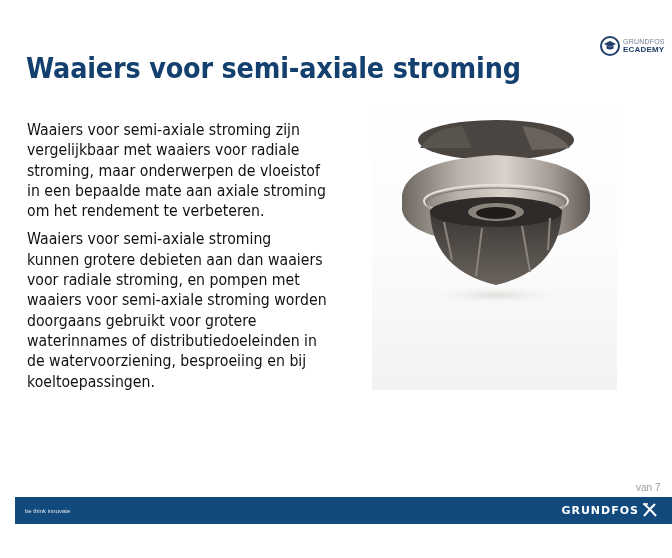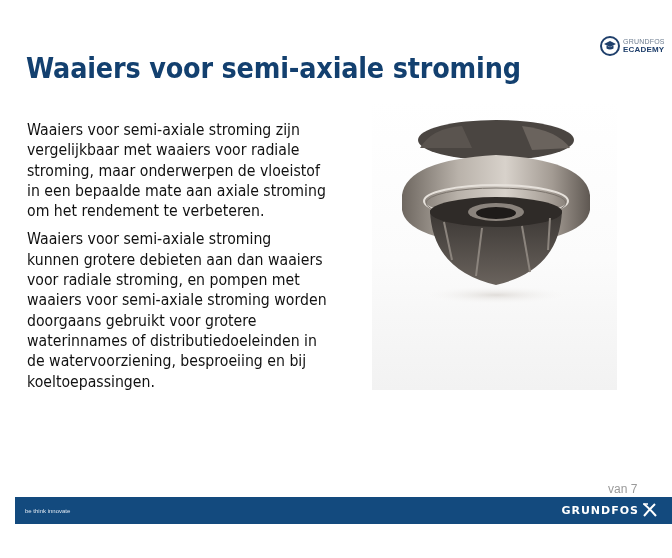--- a/index.html
+++ b/index.html
@@ -33,21 +33,21 @@
     transform: scaleX(0.94); transform-origin: left top;
   }
   .body-text p { margin: 0 0 8px 0; }
 
   .image-frame {
     position: absolute; left: 372px; top: 100px; width: 245px; height: 290px;
     background: linear-gradient(#ffffff 0%, #fbfbfb 55%, #f2f2f2 100%);
   }
 
   .page-number {
-    position: absolute; left: 608px; top: 482px; font-size: 12px; color: #9a9a9a;
+    position: absolute; left: 636px; top: 482px; font-size: 10px; color: #9a9a9a;
   }
   .footer-band {
     position: absolute; left: 15px; top: 497px; width: 657px; height: 27px; background: #134a7e;
   }
   .tagline {
     position: absolute; left: 10px; top: 11px; font-size: 6px; color: #dfe8f2;
   }
   .brand {
     position: absolute; right: 14px; top: 6px; display: flex; align-items: center; gap: 3px;
   }

